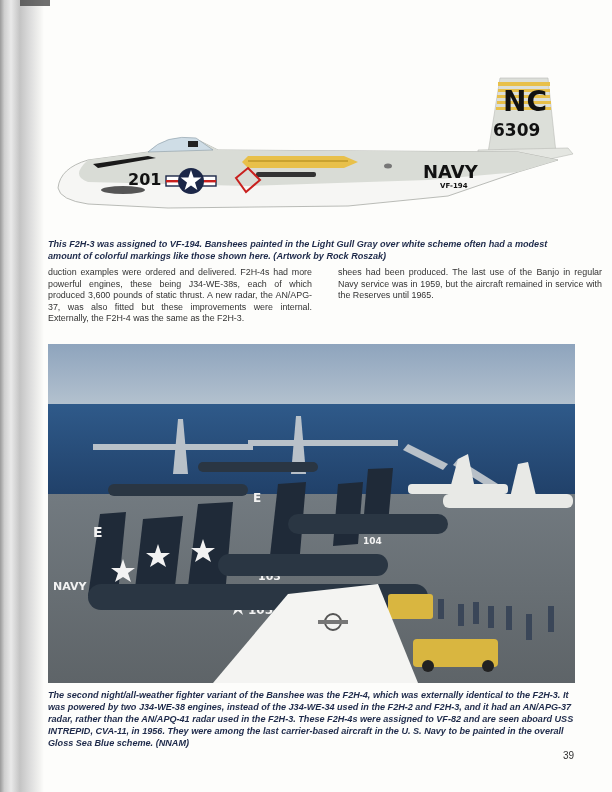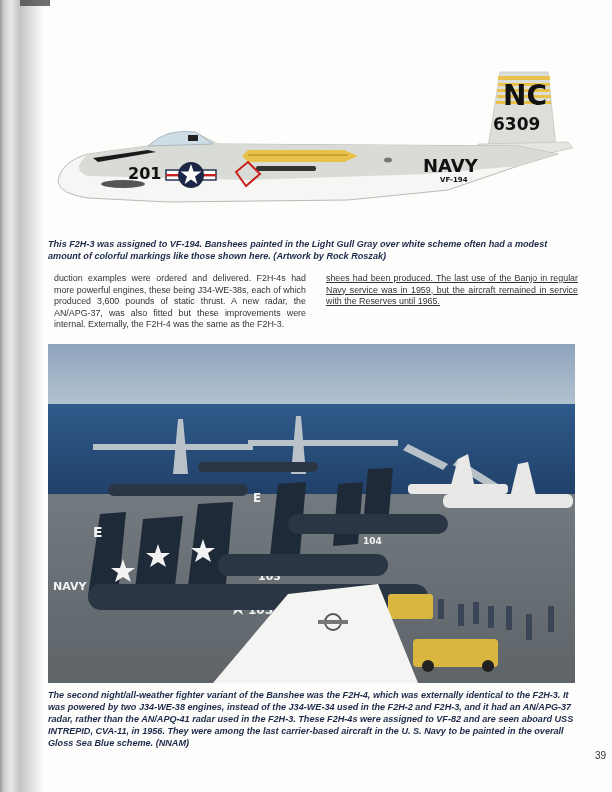--- a/index.html
+++ b/index.html
@@ -5,46 +5,46 @@
   * { margin: 0; padding: 0; box-sizing: border-box; }
   html, body { width: 612px; height: 792px; overflow: hidden; background: #fdfdfb; }
   body { position: relative; font-family: "Liberation Sans", sans-serif; color: #2a2a2a; }
 
   .binding {
     position: absolute; left: 0; top: 0; width: 44px; height: 792px;
     background: linear-gradient(to right, #9a9a9a 0%, #cfcfcf 10%, #e9e9e9 25%, #c4c4c4 45%, #d9d9d9 65%, #f2f2f0 90%, #fdfdfb 100%);
   }
   .top-shadow { position: absolute; left: 20px; top: 0; width: 30px; height: 6px; background: #333; opacity: 0.7; }
 
-  .artwork { position: absolute; left: 48px; top: 62px; width: 540px; height: 150px; }
+  .artwork { position: absolute; left: 48px; top: 68px; width: 540px; height: 150px; }
 
   .caption {
     position: absolute; left: 48px; width: 534px;
     font-family: "Liberation Sans", sans-serif; font-style: italic; font-weight: bold;
     font-size: 9.1px; line-height: 12px; color: #1e2a4a;
   }
   .caption-top { top: 238px; }
   .caption-bottom { top: 689px; }
 
   .body-col {
     position: absolute; top: 265px; width: 268px;
     font-size: 8.9px; line-height: 11.6px; color: #333; text-align: justify;
   }
   .col-left { left: 46px; }
-  .col-right { left: 318px; text-decoration: underline; }
-  .body-col p { margin: 8px; }
+  .col-right { left: 336px; }
+  .body-col p { margin: 2px; }
   .body-col p.indent { text-indent: 12px; }
 
   .photo {
     position: absolute; left: 48px; top: 344px; width: 527px; height: 339px; overflow: hidden;
     background: #6a7580;
   }
   .photo svg { display: block; }
 
-  .page-number { position: absolute; left: 563px; top: 750px; font-size: 10px; color: #333; margin-left: 32px; }
+  .page-number { position: absolute; left: 563px; top: 750px; font-size: 10px; color: #333; }
 </style>
 </head>
 <body>
 
 <div class="binding"></div>
 <div class="top-shadow"></div>
 
 <div class="artwork">
   <svg width="540" height="150" viewBox="0 0 540 150">
 

